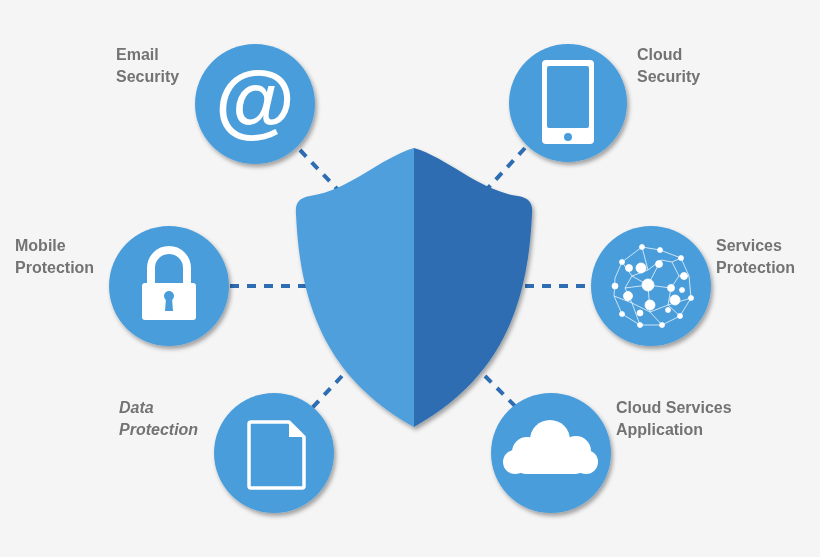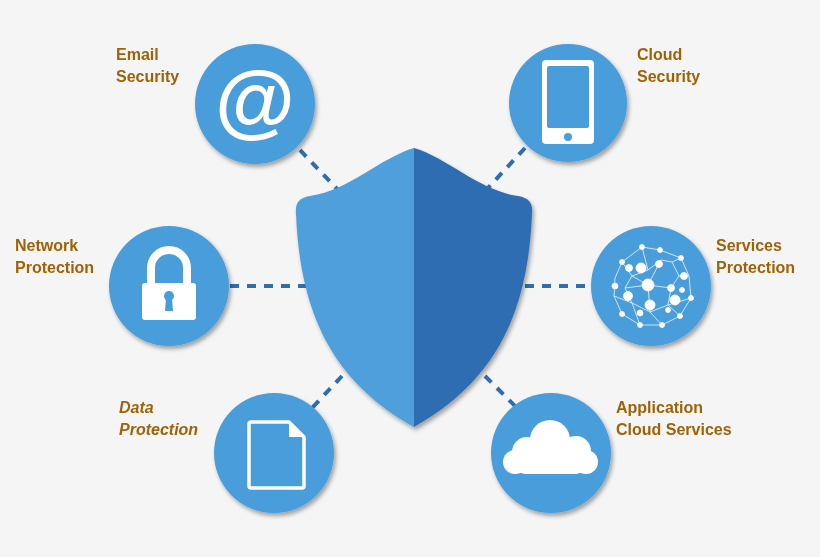--- a/index.html
+++ b/index.html
@@ -1,17 +1,17 @@
 <!DOCTYPE html>
 <html><head>
 <meta charset="utf-8">
 <style>
   html, body { margin:0; padding:0; }
   body { width:820px; height:557px; background:#f5f5f6; position:relative; overflow:hidden; font-family:"Liberation Sans", sans-serif; }
-  .label { position:absolute; color:#a16207; font-weight:bold; font-size:16px; line-height:22px; }
+  .label { position:absolute; color:#737373; font-weight:bold; font-size:16px; line-height:22px; }
   .label span { display:block; white-space:nowrap; }
   svg.main { position:absolute; left:0; top:0; }
 </style>
 </head>
 <body>
 
 <svg class="main" width="820" height="557" viewBox="0 0 820 557">
   <defs>
     <filter id="sh" x="-20%" y="-20%" width="140%" height="140%">
       <feDropShadow dx="2" dy="3" stdDeviation="2" flood-color="#000" flood-opacity="0.35"></feDropShadow>
@@ -105,27 +105,27 @@
 
 <div class="label" style="left:116px; top:44px;">
   <span>Email</span>
   <span>Security</span>
 </div>
 <div class="label" style="left:637px; top:44px;">
   <span>Cloud</span>
   <span>Security</span>
 </div>
 <div class="label" style="left:15px; top:235px;">
-  <span>Network</span>
+  <span>Mobile</span>
   <span>Protection</span>
 </div>
 <div class="label" style="left:716px; top:235px;">
   <span>Services</span>
   <span>Protection</span>
 </div>
 <div class="label" style="left:119px; top:397px;font-style:italic;">
   <span>Data</span>
   <span>Protection</span>
 </div>
 <div class="label" style="left:616px; top:397px;">
+  <span>Cloud Services</span>
   <span>Application</span>
-  <span>Cloud Services</span>
 </div>
 
 </body></html>

